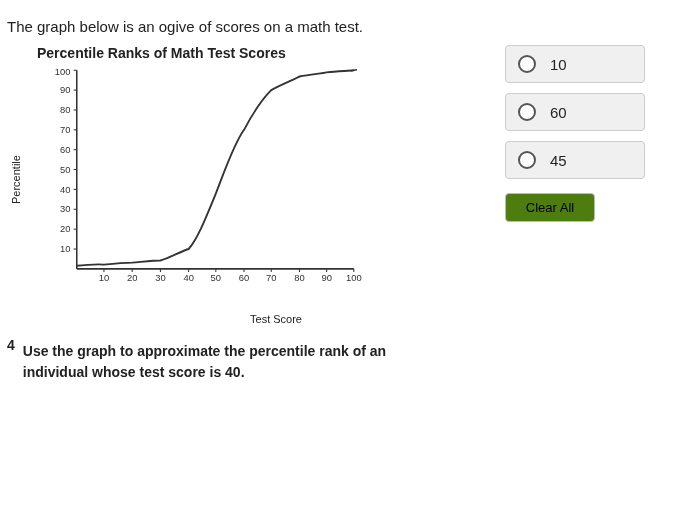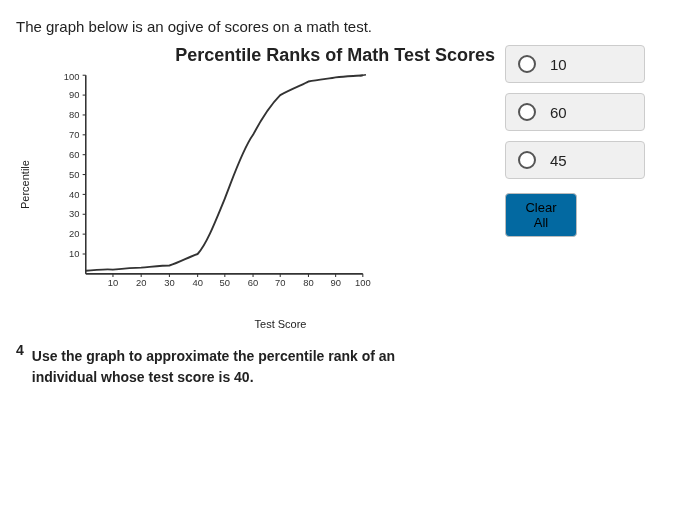--- a/index.html
+++ b/index.html
@@ -8,41 +8,41 @@
       background: #fff;
       width: 675px;
       height: 507px;
       overflow: hidden;
       font-size: 14px;
       color: #222;
     }
     .page {
       display: flex;
       flex-direction: column;
-      padding: 18px 20px 10px 16px;
+      padding: 18px 20px 10px 7px;
       height: 100%;
     }
     .question-text {
       font-size: 15px;
       margin-bottom: 10px;
     }
     .main-row {
       display: flex;
       flex-direction: row;
       flex: 1;
     }
     .left-col {
       display: flex;
       flex-direction: column;
       flex: 1;
     }
     .chart-title {
-      font-size: 18px;
+      font-size: 14px;
       font-weight: bold;
-      text-align: right;
+      text-align: left;
       margin-bottom: 4px;
       margin-left: 30px;
     }
     .chart-area {
       display: flex;
       flex-direction: row;
       align-items: stretch;
       height: 230px;
       margin-left: 0px;
     }
@@ -117,28 +117,28 @@
       flex-shrink: 0;
       display: flex;
       align-items: center;
       justify-content: center;
     }
     .option-label {
       font-size: 15px;
       color: #222;
     }
     .clear-all-btn {
-      background: #0369a1;
+      background: #4d7c0f;
       border: 1px solid #bbb;
       border-radius: 4px;
       padding: 6px 16px;
       font-size: 13px;
       cursor: pointer;
       margin-top: 4px;
-      width: 72px;
+      width: 90px;
       text-align: center;
     }
   </style>
 </head>
 <body>
 
 <div class="page">
   <div class="question-text">The graph below is an ogive of scores on a math test.</div>
   <div class="main-row">
     <div class="left-col">

